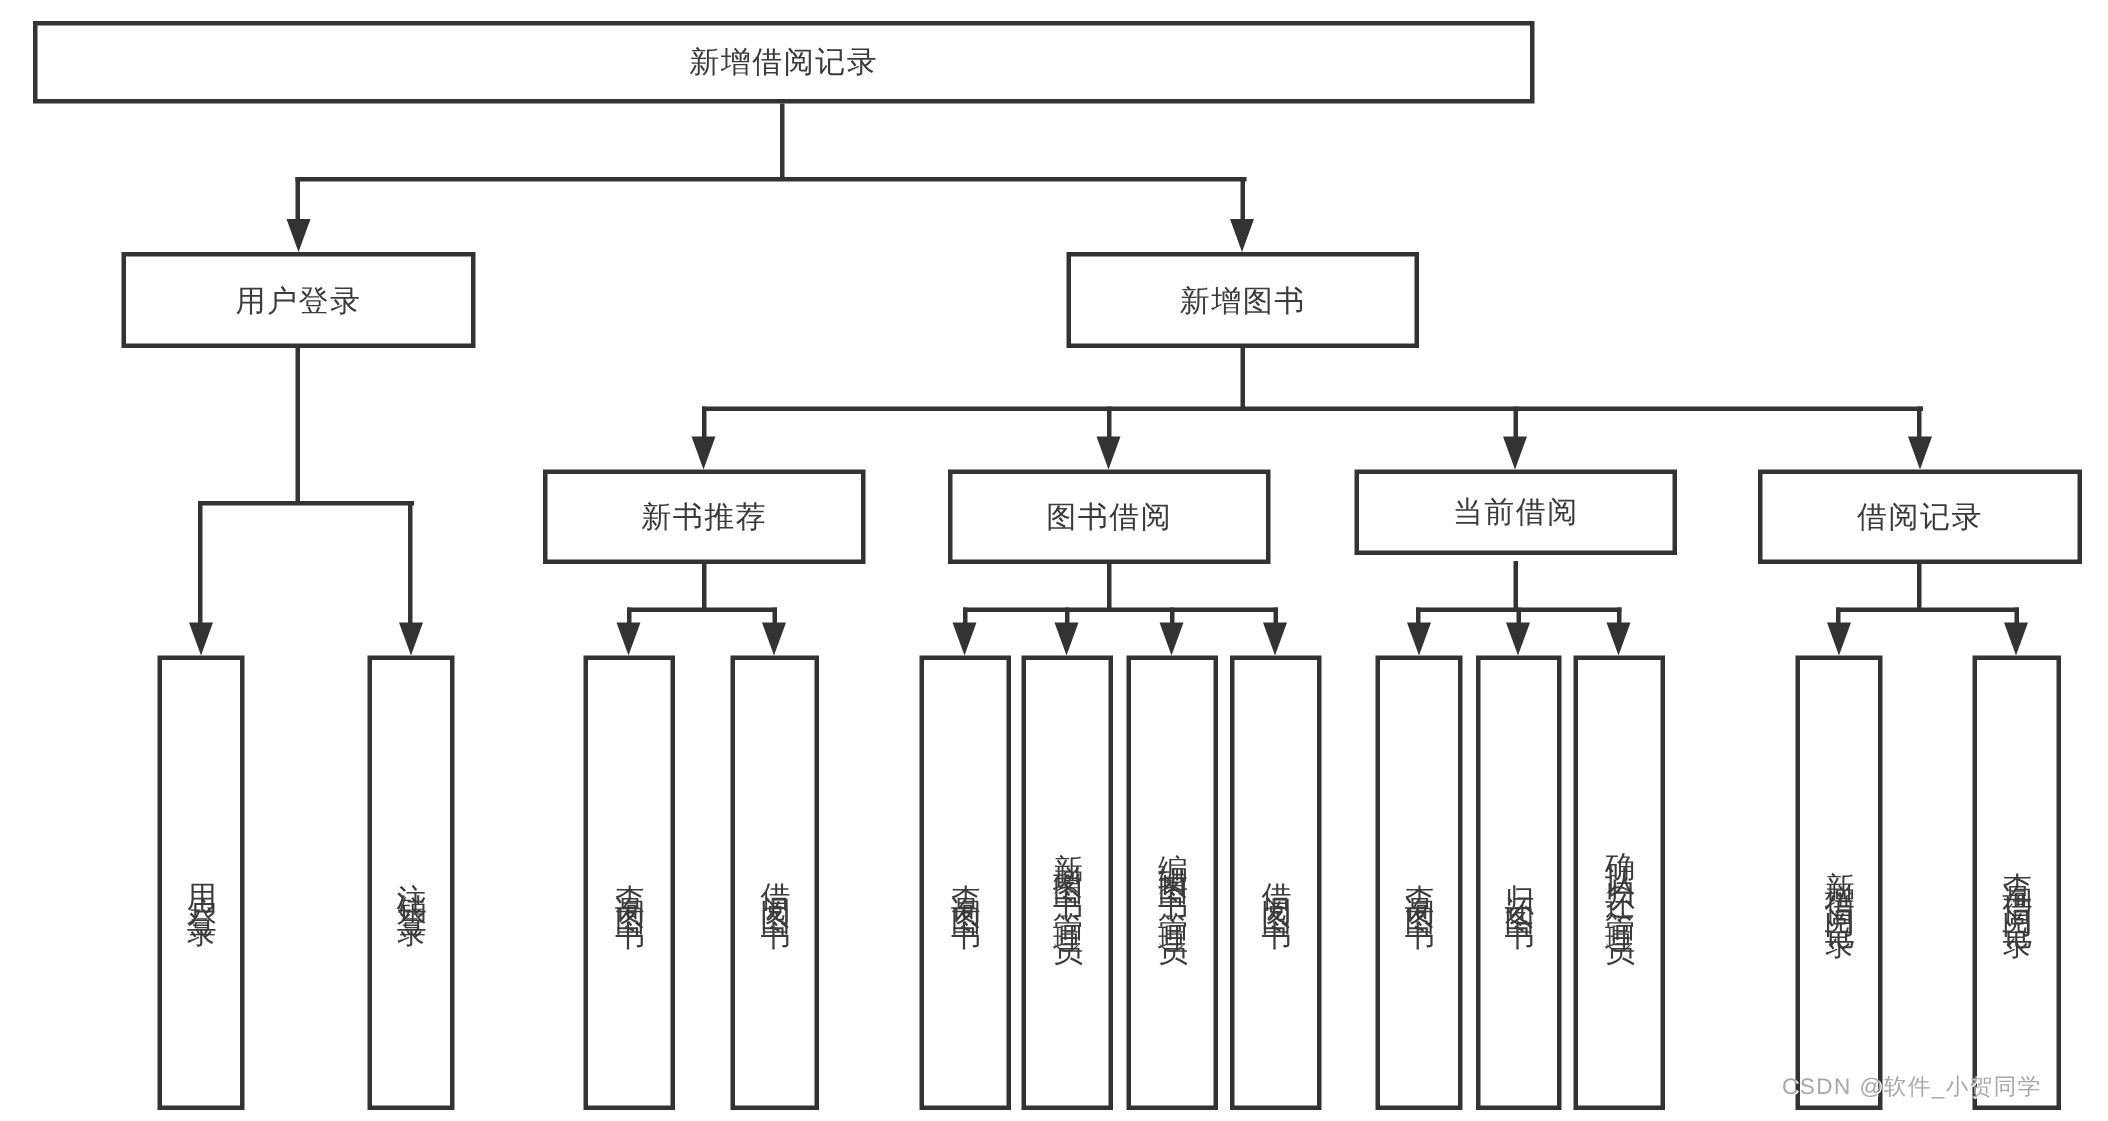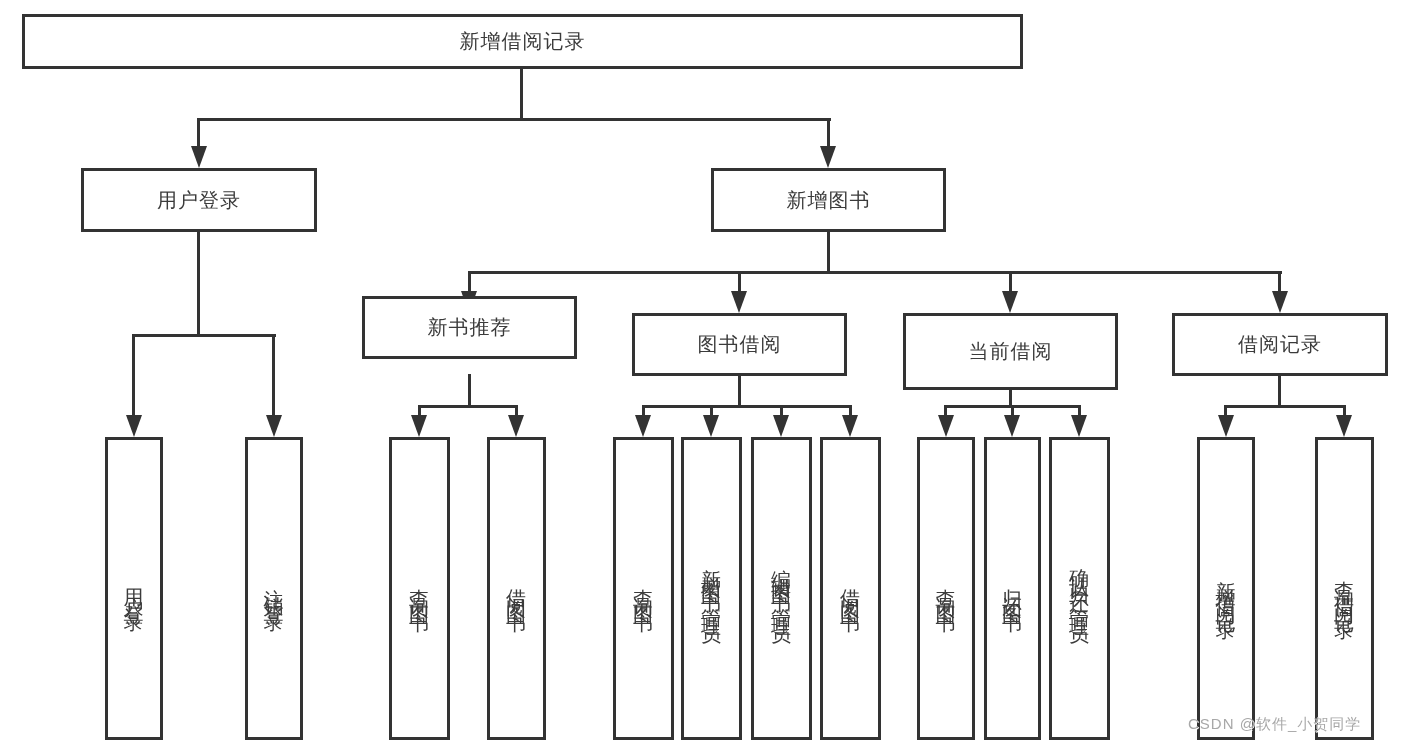--- a/index.html
+++ b/index.html
@@ -65,25 +65,25 @@
 <body>
 
 <div class="canvas">
 
   <div class="node" style="left:22px; top:14px; width:1001px; height:55px;">新增借阅记录</div>
 
   <div class="node" style="left:81px; top:168px; width:236px; height:64px;">用户登录</div>
 
   <div class="node" style="left:711px; top:168px; width:235px; height:64px;">新增图书</div>
 
-  <div class="node" style="left:362px; top:296px; width:215px; height:63px;">新书推荐</div>
+  <div class="node" style="left:362px; top:313px; width:215px; height:63px;">新书推荐</div>
 
   <div class="node" style="left:632px; top:313px; width:215px; height:63px;">图书借阅</div>
 
-  <div class="node" style="left:903px; top:313px; width:215px; height:77px;">当前借阅</div>
+  <div class="node" style="left:903px; top:313px; width:215px; height:57px;">当前借阅</div>
 
   <div class="node" style="left:1172px; top:313px; width:216px; height:63px;">借阅记录</div>
 
   <div class="node leaf" style="left:105px; width:58px;">用户登录</div>
   <div class="node leaf" style="left:245px; width:58px;">注销登录</div>
 
   <div class="node leaf" style="left:389px; width:61px;">查询图书</div>
   <div class="node leaf" style="left:487px; width:59px;">借阅图书</div>
 
   <div class="node leaf" style="left:613px; width:61px;">查询图书</div>

